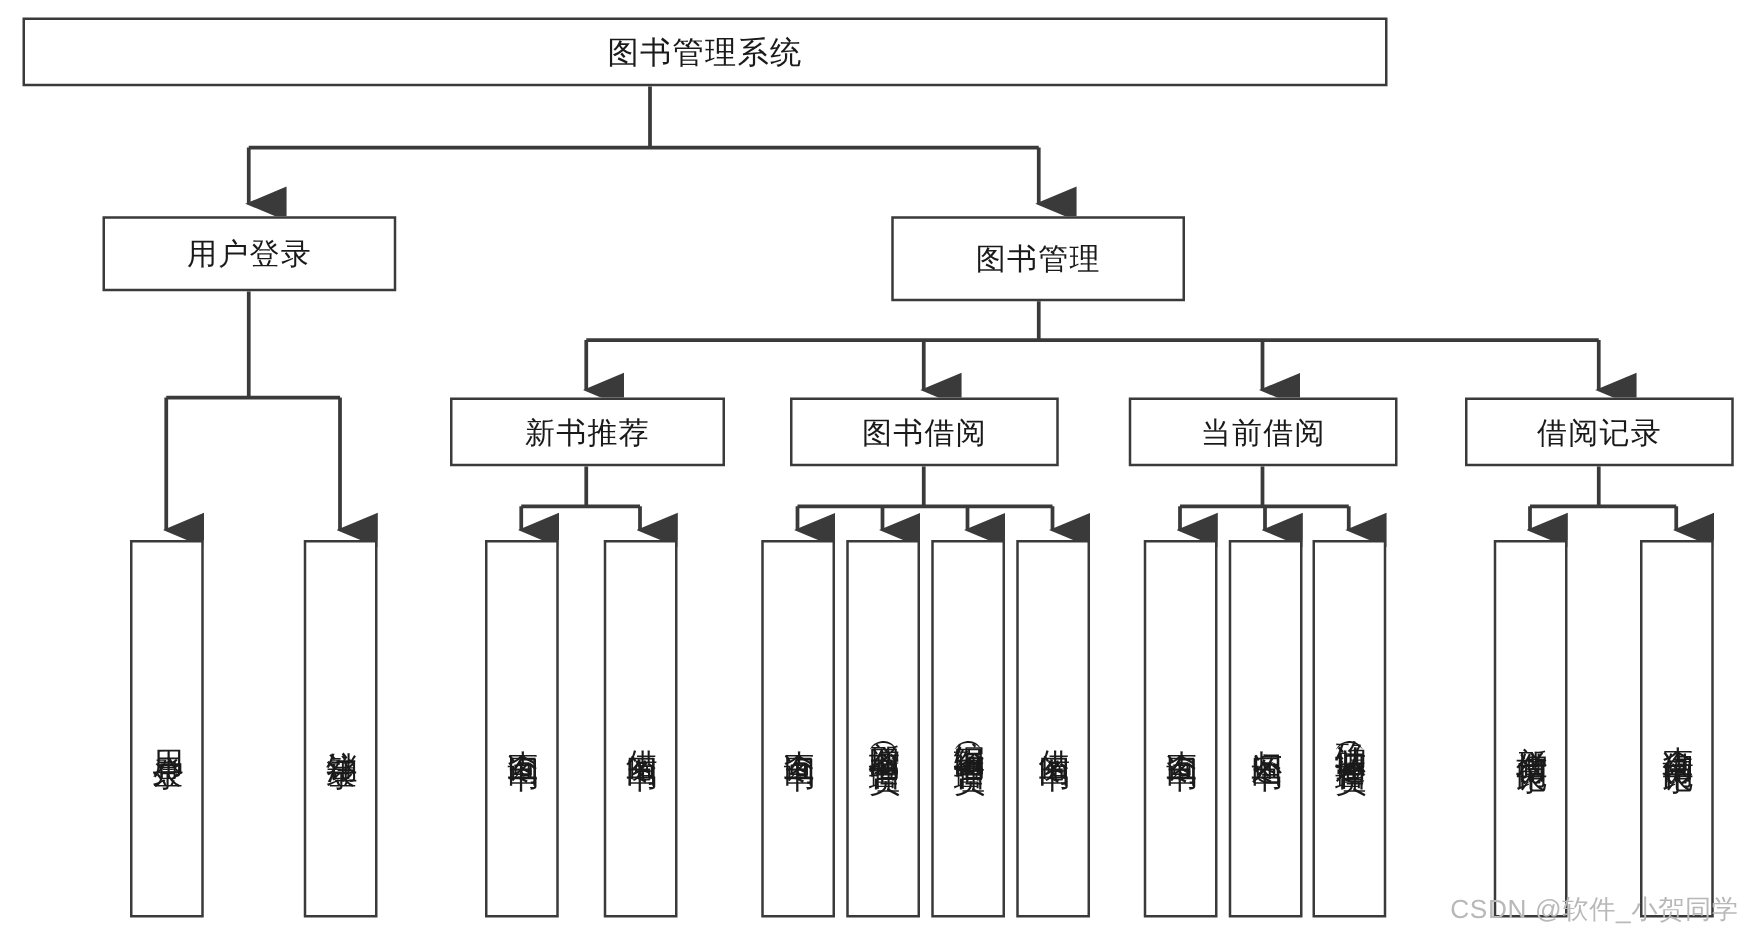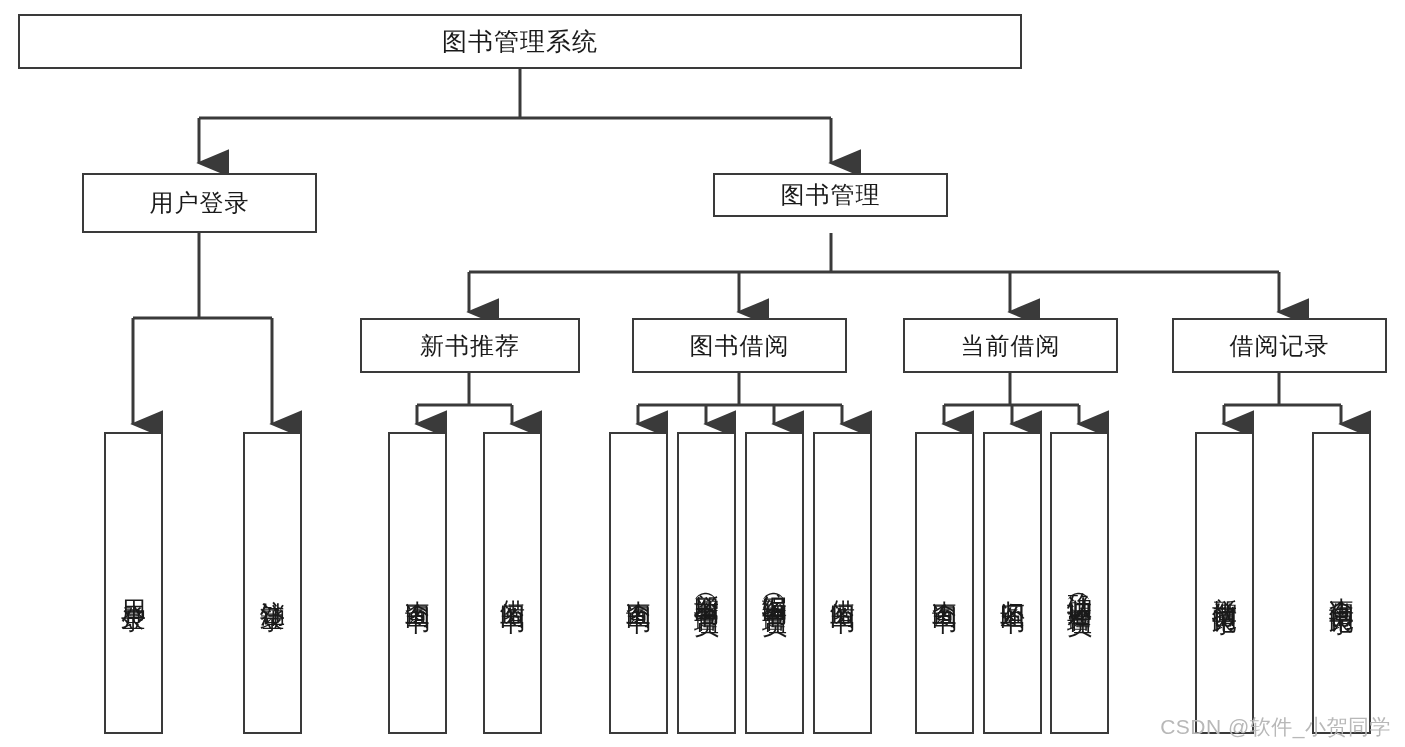--- a/index.html
+++ b/index.html
@@ -112,28 +112,28 @@
       <path d="M 1012 405 L 1012 424" marker-end="url(#arw)"></path>
       <path d="M 1079 405 L 1079 424" marker-end="url(#arw)"></path>
 
       <path d="M 1279 373 L 1279 405"></path>
       <path d="M 1224 405 L 1341 405"></path>
       <path d="M 1224 405 L 1224 424" marker-end="url(#arw)"></path>
       <path d="M 1341 405 L 1341 424" marker-end="url(#arw)"></path>
     </g>
   </svg>
 
-  <div class="node horiz root" style="left:18px; top:14px; width:1004px; height:55px;">
+  <div class="node horiz root" style="left:18px; top:14px; width:1092px; height:55px;">
     <span class="label">图书管理系统</span>
   </div>
 
   <div class="node horiz" style="left:82px; top:173px; width:235px; height:60px;">
     <span class="label">用户登录</span>
   </div>
-  <div class="node horiz" style="left:713px; top:173px; width:235px; height:44px;">
+  <div class="node horiz" style="left:713px; top:173px; width:235px; height:68px;">
     <span class="label">图书管理</span>
   </div>
 
   <div class="node horiz" style="left:360px; top:318px; width:220px; height:55px;">
     <span class="label">新书推荐</span>
   </div>
   <div class="node horiz" style="left:632px; top:318px; width:215px; height:55px;">
     <span class="label">图书借阅</span>
   </div>
   <div class="node horiz" style="left:1172px; top:318px; width:215px; height:55px;">

